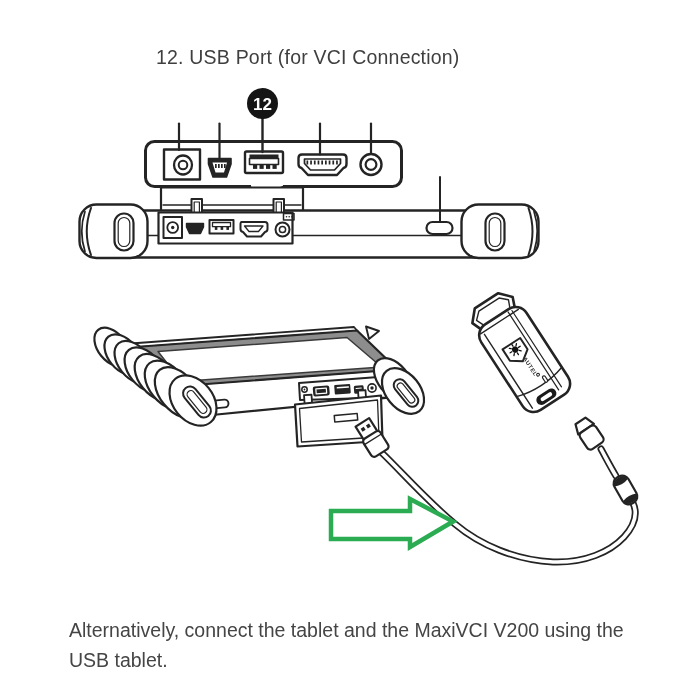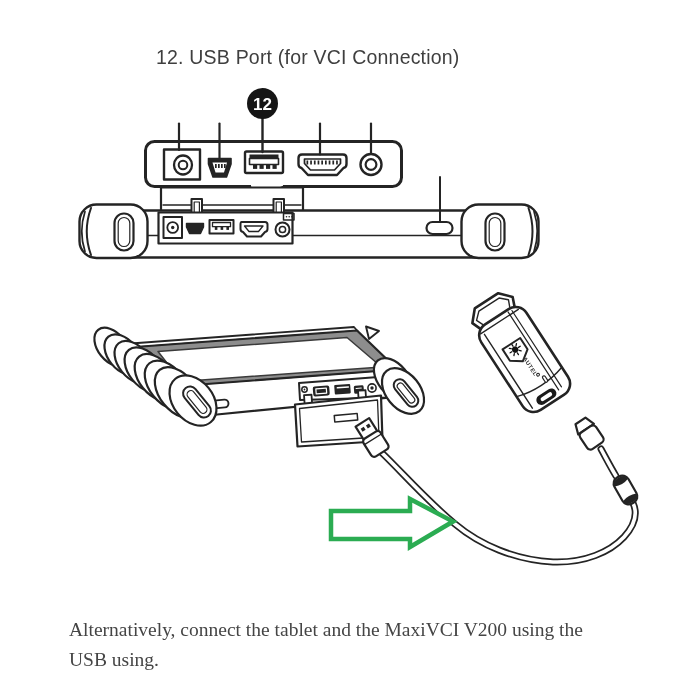--- a/index.html
+++ b/index.html
@@ -2,21 +2,21 @@
 <html><head>
 <meta charset="utf-8">
 <style>
   html,body{margin:0;padding:0;background:#ffffff;}
   .page{position:relative;width:640px;height:700px;background:#ffffff;overflow:hidden;
         font-family:"Liberation Sans","DejaVu Sans",sans-serif;}
   .title{position:absolute;left:156px;top:46px;font-size:19.5px;color:#3f3f3f;
          letter-spacing:.2px;white-space:nowrap;}
   .caption{position:absolute;left:69px;top:615px;font-size:19.5px;color:#454545;
            line-height:30px;}
-  .caption div{white-space:nowrap;font-family:Liberation Serif, serif;}
+  .caption div{white-space:nowrap;}
   svg{position:absolute;left:0;top:0;}
   text{font-family:"Liberation Sans","DejaVu Sans",sans-serif;}
 </style>
 </head>
 <body>
 
 <div class="page">
 
   <div class="title">12. USB Port (for VCI Connection)</div>
 
@@ -287,16 +287,16 @@
           <rect x="-8.5" y="44" width="13" height="4" rx="2" fill="#ffffff" stroke="none"></rect>
         </g>
       </g>
 
       <polygon points="331,511 410,511 410,499 453,521.5 410,547 410,539 331,539" fill="#ffffff" stroke-width="4.5" stroke-linejoin="miter" stroke="#2BAC52"></polygon>
     </g>
   </svg>
 
   <div class="caption">
     <div>Alternatively, connect the tablet and the MaxiVCI V200 using the</div>
-    <div>USB using.</div>
+    <div>USB tablet.</div>
   </div>
 
 </div>
 
 </body></html>

